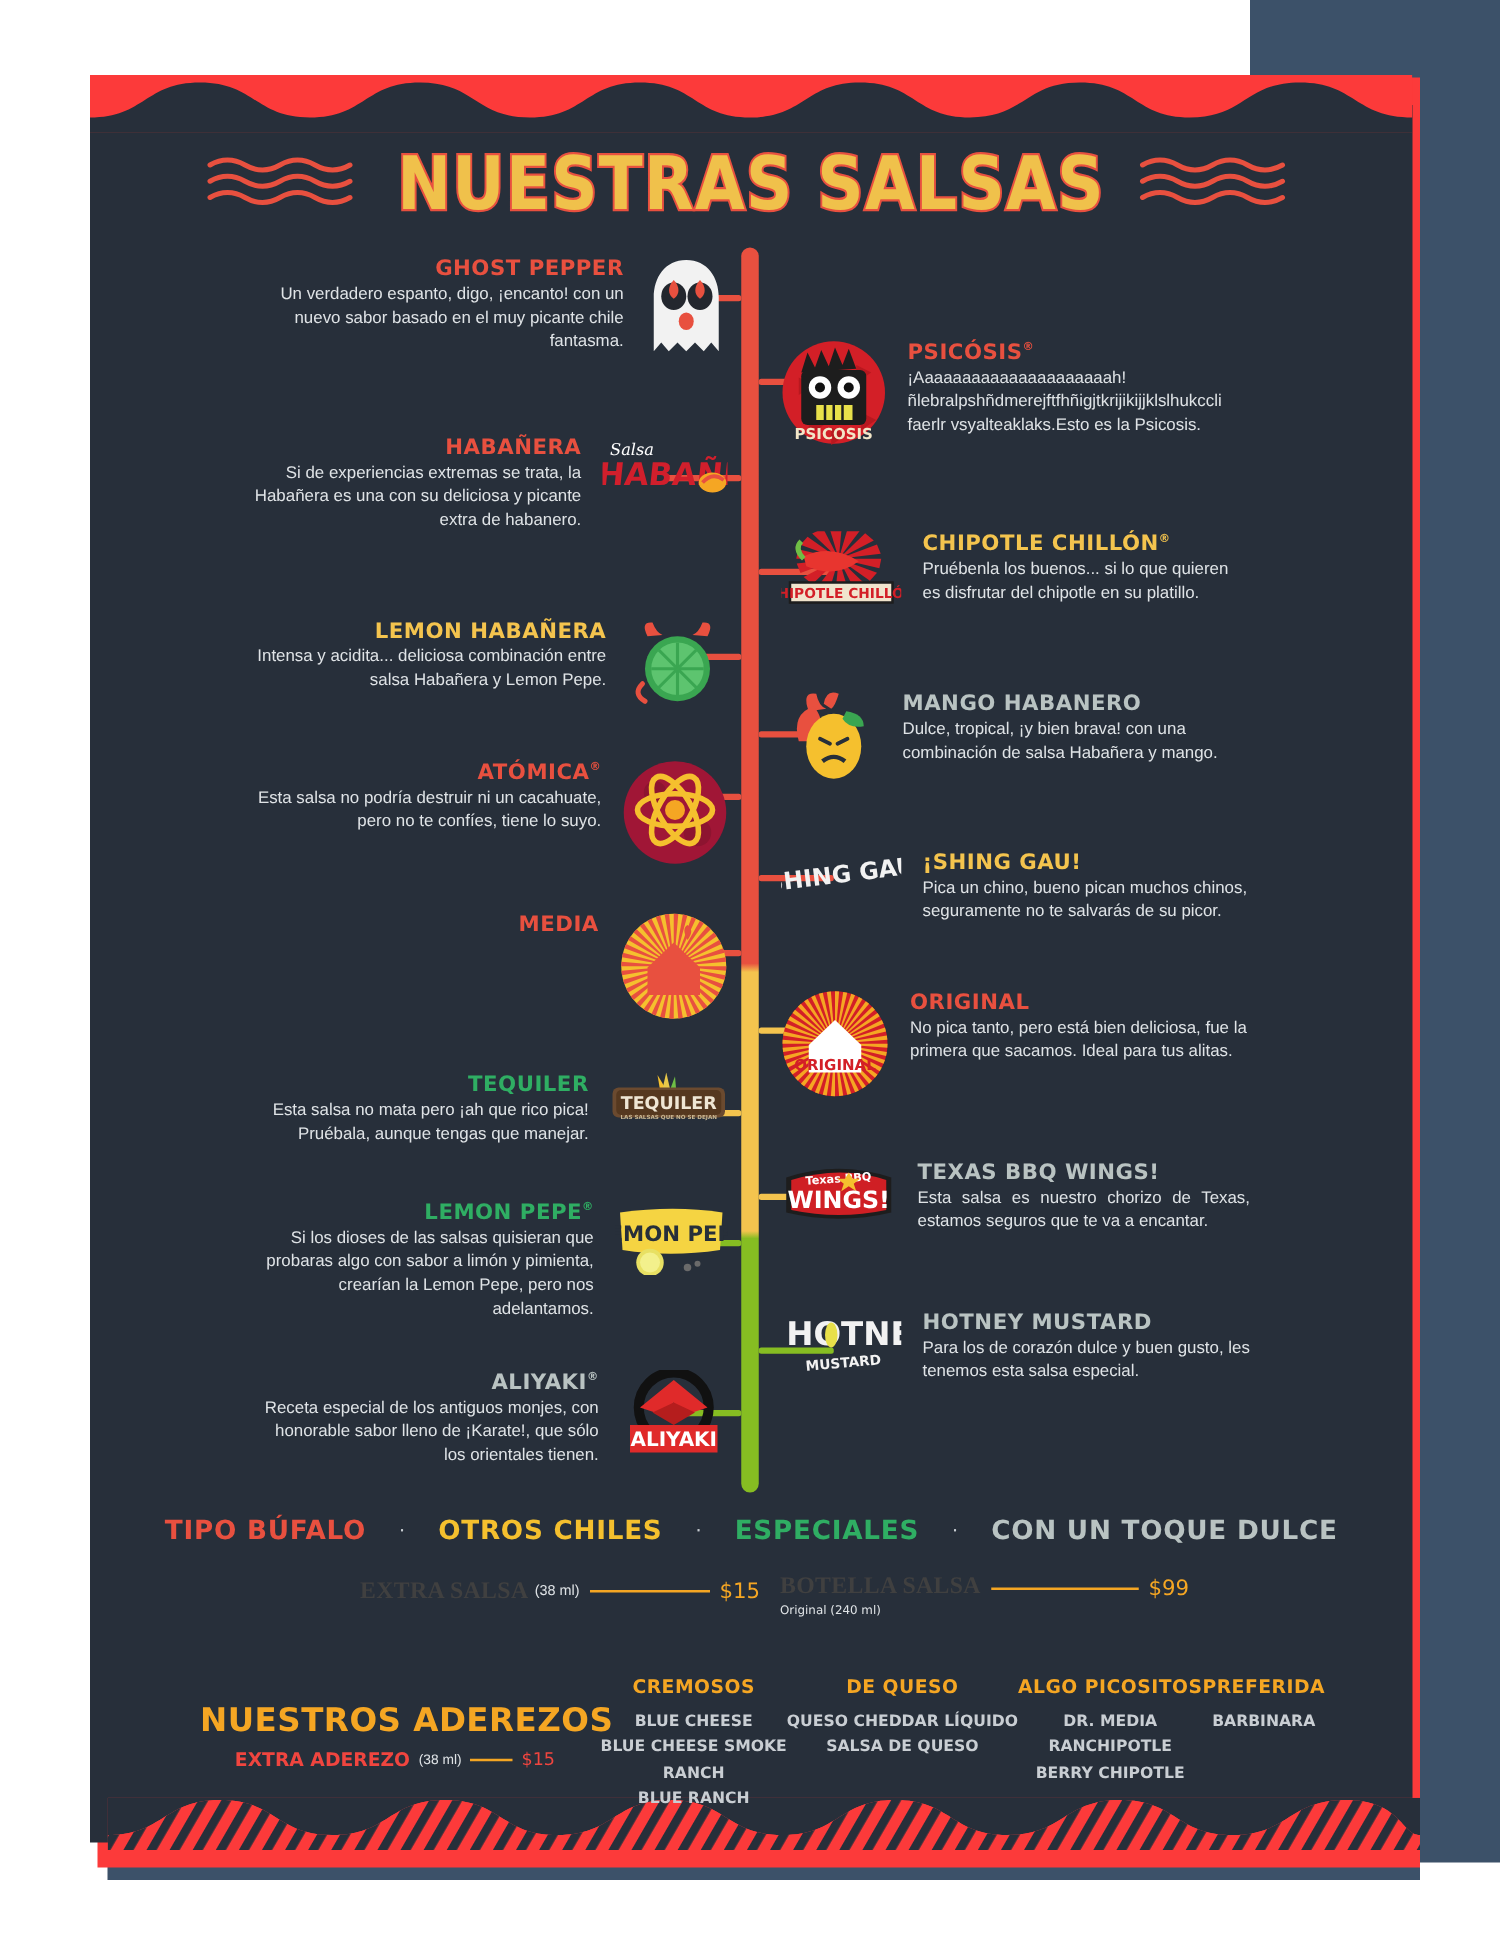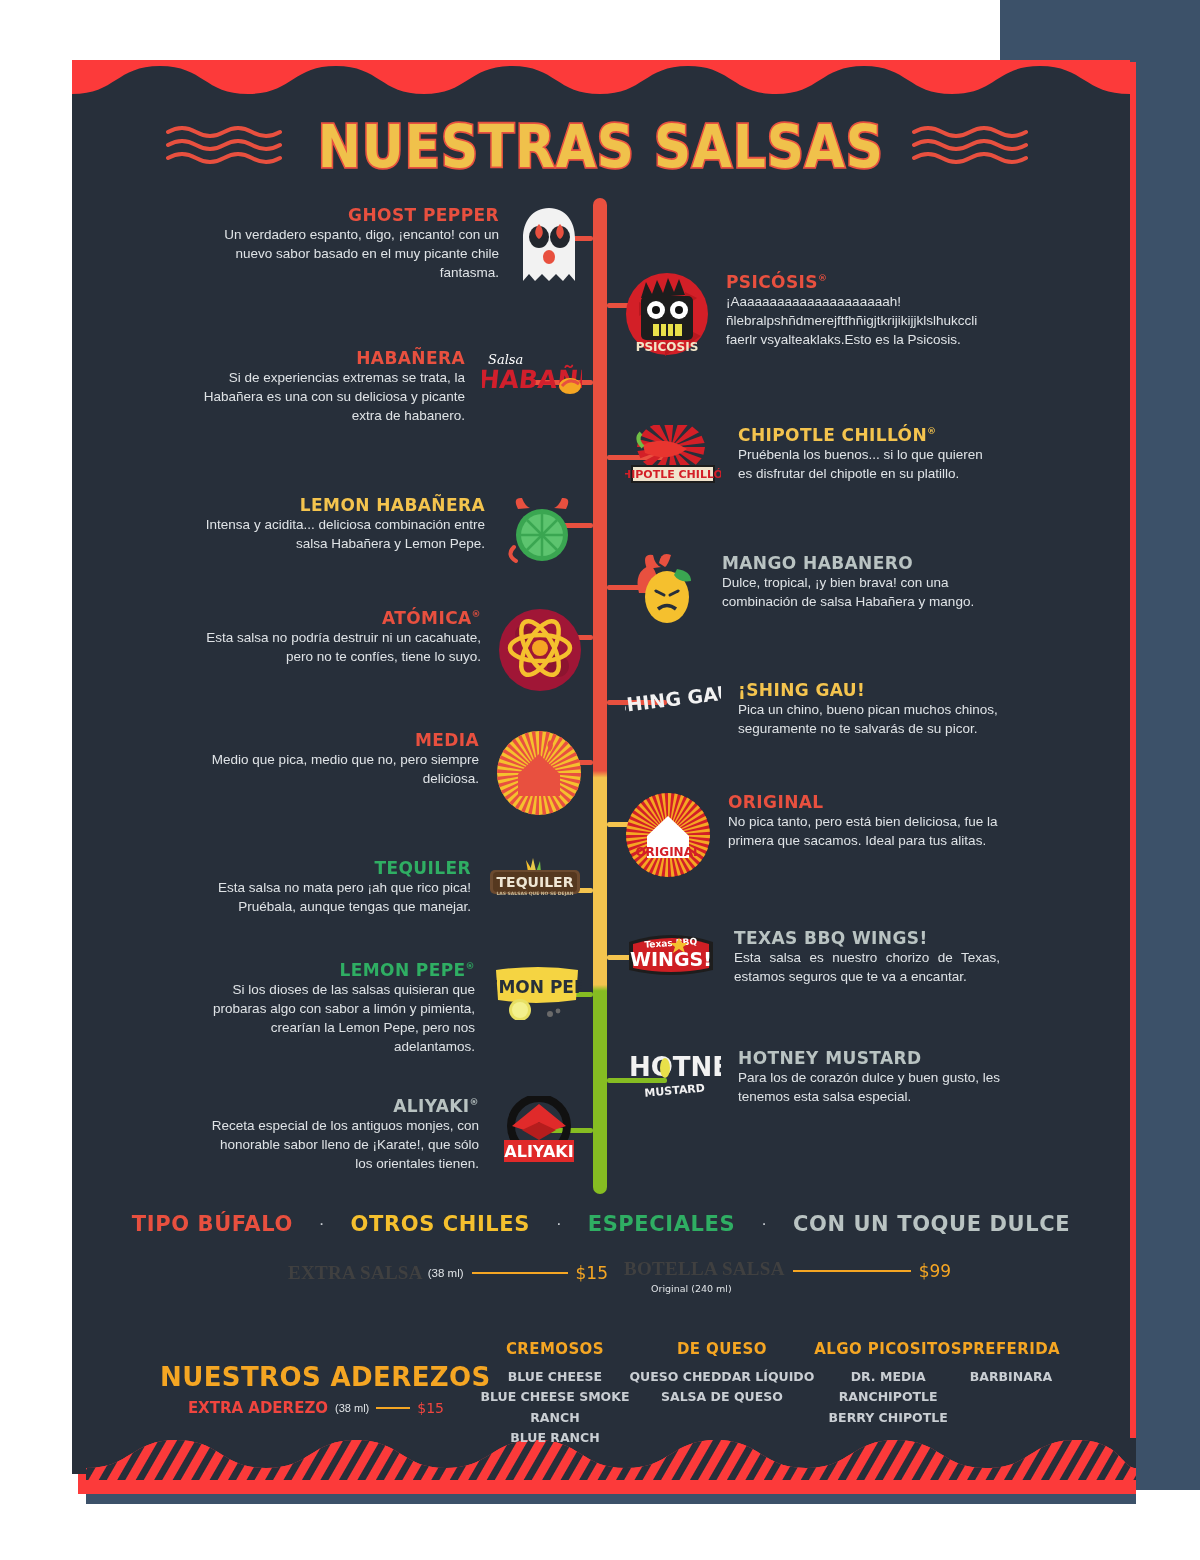--- a/index.html
+++ b/index.html
@@ -248,21 +248,21 @@
           <ellipse cx="42" cy="40" rx="30" ry="13"></ellipse>
           <ellipse cx="42" cy="40" rx="30" ry="13" transform="rotate(60 42 40)"></ellipse>
           <ellipse cx="42" cy="40" rx="30" ry="13" transform="rotate(-60 42 40)"></ellipse>
         </g>
         <circle cx="42" cy="40" r="8" fill="#f5a623"></circle>
             </svg>
           </div>
         </div>
       </div>
       <div class="item item-left" style="top: 730px; left: 200px; width: 385px;">
-        <div class="txt-left" style="flex:1; padding-right:14px;"><span style="color:#e8503f" class="item-name">MEDIA</span><div class="item-desc">Medio que pica, medio que no, pero siempre deliciosa.</div></div>
+        <div class="txt-left" style="flex:1; padding-right:14px;"><span style="color:#e8503f" class="item-name">MEDIA</span></div>
         <div style="width:92px; display:flex; justify-content:center;">
           <div class="logo-box">
             <svg width="86" height="86" viewBox="0 0 86 86">
               <circle cx="43" cy="43" r="42" fill="#f5c02e"></circle>
         <g fill="#e8503f">
                 <path d="M43 43 L85 43 L84.84017731985331 46.66054119540164Z"></path>
                 <path d="M43 43 L84.36192562651274 50.29322346201107 L83.56888470414087 53.87039989430587Z"></path>
                 <path d="M43 43 L82.46709007300815 57.36484601967808 L81.0649270555393 60.749966993109375Z"></path>
                 <path d="M43 43 L79.37306695894642 64 L77.40438586013767 67.09021032674394Z"></path>
                 <path d="M43 43 L75.17386661099707 69.99707960683465 L72.698484809835 72.698484809835Z"></path>
@@ -535,21 +535,21 @@
   <div class="price-block" id="price-0" style="left:288px; top:1262px;">
     <span class="price-label">EXTRA SALSA</span>
     <span class="price-sub" style="margin-left:5px;">(38 ml)</span>
     <span class="price-rule" style="width:96px; margin:0 8px;"></span>
     <span class="price-val">$15</span>
   </div>
 
   <div class="price-block" id="price-1" style="left:624px; top:1258px; align-items:flex-start;">
     <span style="display:flex; flex-direction:column;">
       <span class="price-label">BOTELLA SALSA</span>
-      <span class="price-sub2" style="margin-top:3px;margin-left:27px;">Original (240 ml)</span>
+      <span class="price-sub2" style="margin-top:3px;">Original (240 ml)</span>
     </span>
     <span class="price-rule" style="width:118px; margin:12px 8px 0 8px;"></span>
     <span class="price-val" style="margin-top:3px;">$99</span>
   </div>
 
   <div class="aderezos">
     <div style="width:300px; text-align:right; padding-right:16px; padding-top:22px;">
       <div class="ader-title">NUESTROS ADEREZOS</div>
       <div class="ader-extra" style="justify-content:flex-end;">
         <span class="lbl">EXTRA ADEREZO</span>

